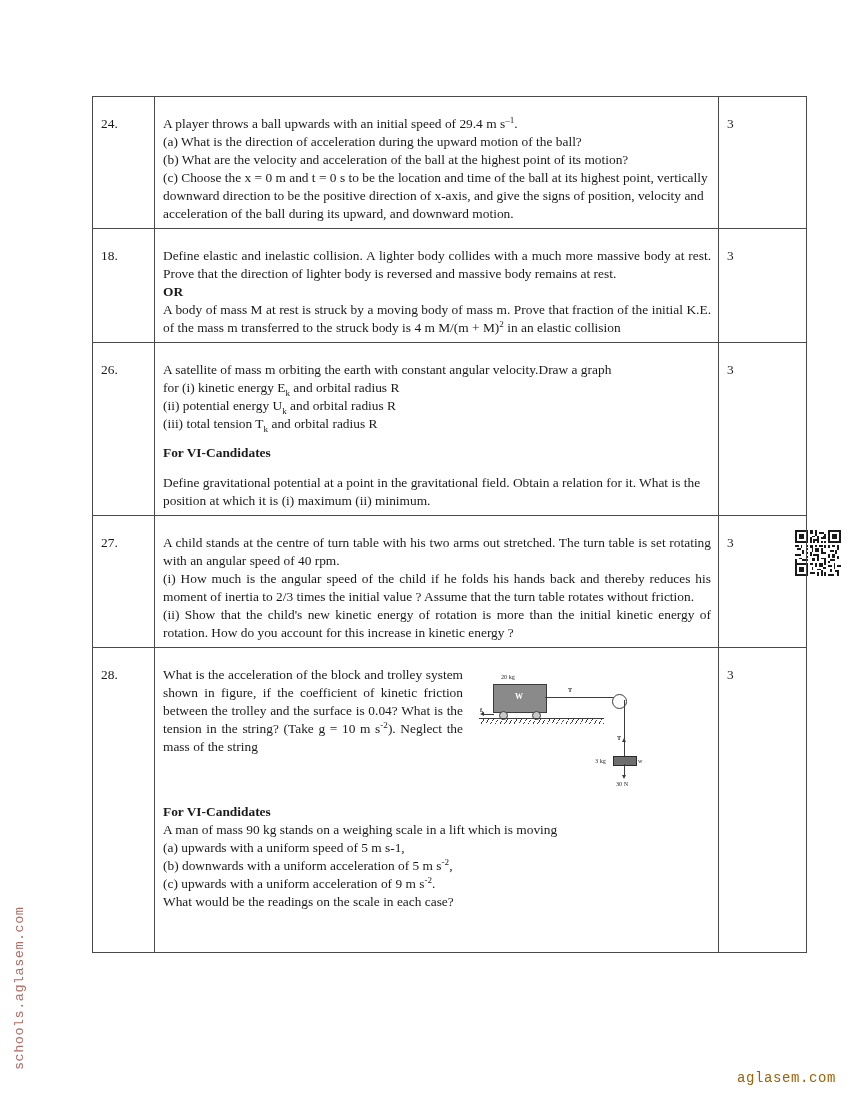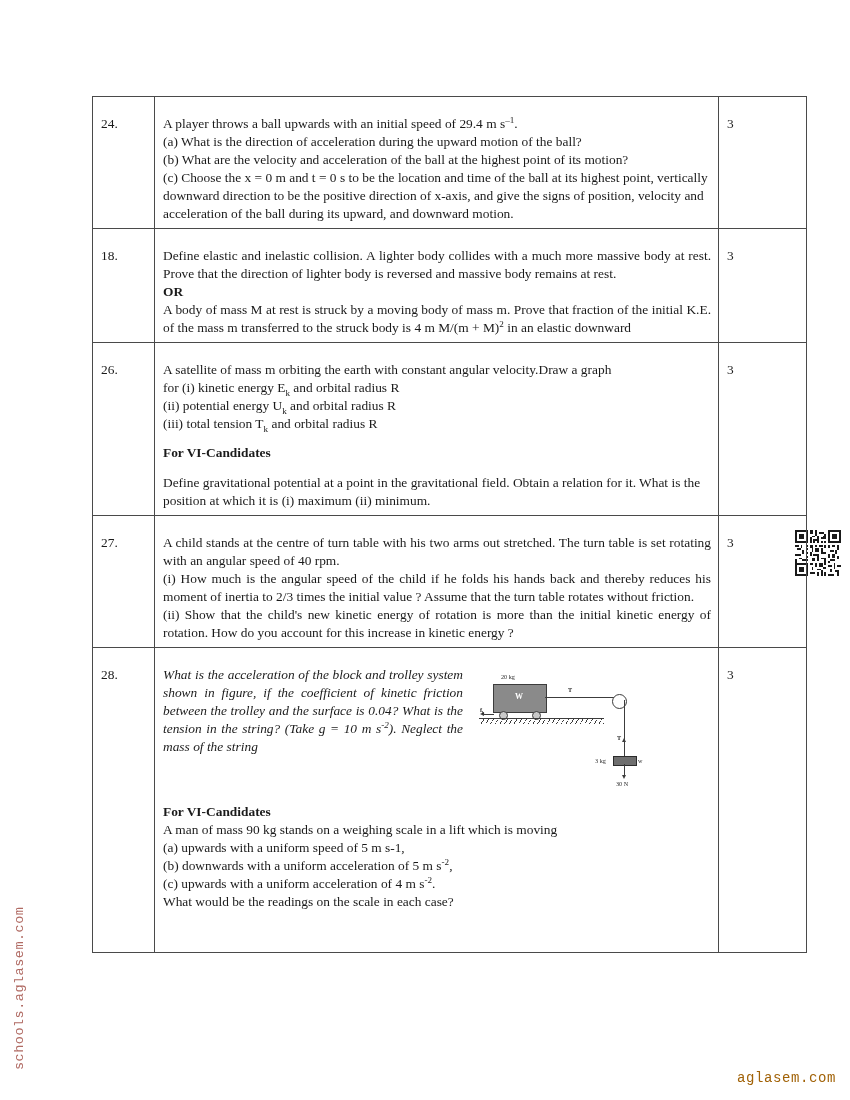--- a/index.html
+++ b/index.html
@@ -91,21 +91,21 @@
   .pline   { margin: 0; }
   sup { font-size: 0.68em; vertical-align: super; line-height: 0; }
   sub { font-size: 0.68em; vertical-align: sub;  line-height: 0; }
 
   
   .q28-top {
     display: flex;
     align-items: flex-start;
     gap: 6px;
   }
-  .q28-text { width: 300px; flex: none; font-style: italic; }
+  .q28-text { width: 300px; flex: none; }
   .q28-fig  { flex: 1; position: relative; height: 126px; }
 
   
   .fig-wrap { position: absolute; left: 6px; top: 4px; width: 175px; height: 122px; }
   .fig-label {
     position: absolute;
     font-size: 6.2px;
     font-family: "Liberation Serif", serif;
     color: #2b2b2b;
     white-space: nowrap;
@@ -337,21 +337,21 @@
         <p class="pline">(c) Choose the x = 0 m and t = 0 s to be the location and time of the ball at its highest point, vertically downward direction to be the positive direction of x-axis, and give the signs of position, velocity and acceleration of the ball during its upward, and downward motion.</p>
       </td>
       <td class="qmarks">3</td>
     </tr>
 
     <tr>
       <td class="qnum">18.</td>
       <td class="qbody">
         <p class="pline justify">Define elastic and inelastic collision. A lighter body collides with a much more massive body at rest. Prove that the direction of lighter body is reversed and massive body remains at rest.</p>
         <p class="pline center bold">OR</p>
-        <p class="pline justify"><span>A body of mass M at rest is struck by a moving body of mass m. Prove that fraction of the initial K.E. of the mass m transferred to the struck body is 4 m M/(m + M)</span><sup>2</sup><span> in an elastic downward</span></p>
+        <p class="pline justify"><span>A body of mass M at rest is struck by a moving body of mass m. Prove that fraction of the initial K.E. of the mass m transferred to the struck body is 4 m M/(m + M)</span><sup>2</sup><span> in an elastic collision</span></p>
       </td>
       <td class="qmarks">3</td>
     </tr>
 
     <tr>
       <td class="qnum">26.</td>
       <td class="qbody">
         <p class="pline">A satellite of mass m orbiting the earth with constant angular velocity.Draw a graph</p>
         <p class="pline"><span>for (i) kinetic energy E</span><sub>k</sub><span> and orbital radius R</span></p>
         <p class="pline"><span>(ii) potential energy U</span><sub>k</sub><span> and orbital radius R</span></p>
@@ -417,21 +417,21 @@
             </div>
           </div>
         </div>
 
         <div class="spacer"></div>
 
         <p class="pline bold">For VI-Candidates</p>
         <p class="pline">A man of mass 90 kg stands on a weighing scale in a lift which is moving</p>
         <p class="pline">(a) upwards with a uniform speed of 5 m s-1,</p>
         <p class="pline"><span>(b) downwards with a uniform acceleration of 5 m s</span><sup>-2</sup><span>,</span></p>
-        <p class="pline"><span>(c) upwards with a uniform acceleration of 4 m s</span><sup>-2</sup><span>.</span></p>
+        <p class="pline"><span>(c) upwards with a uniform acceleration of 9 m s</span><sup>-2</sup><span>.</span></p>
         <p class="pline">What would be the readings on the scale in each case?</p>
 
         <div style="height:36px;"></div>
       </td>
       <td class="qmarks">3</td>
     </tr>
 
   </tbody>
 </table>
 

